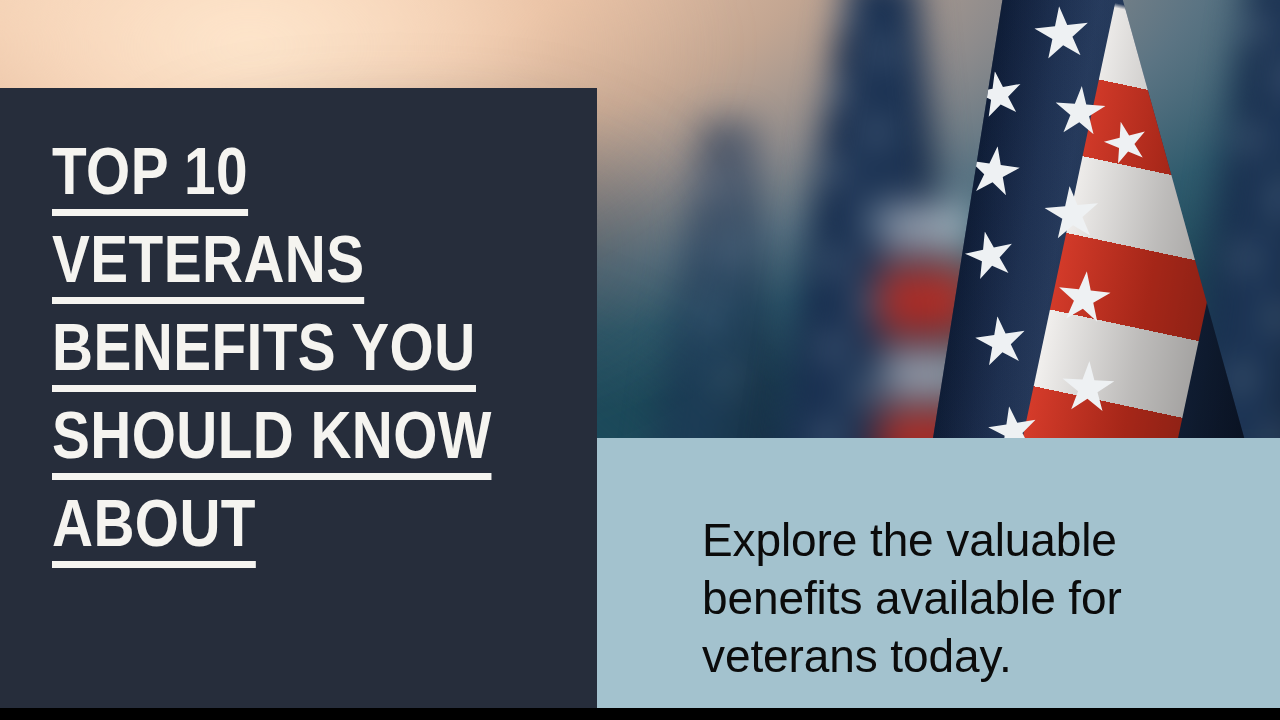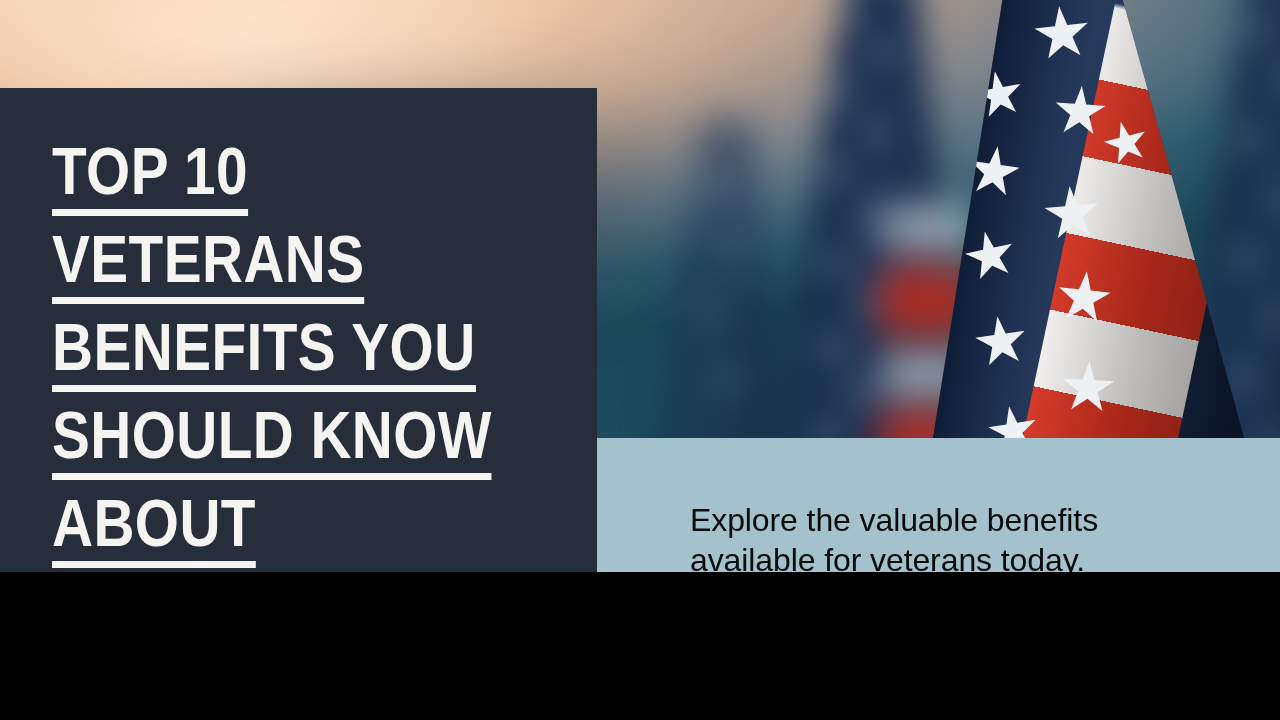--- a/index.html
+++ b/index.html
@@ -3,21 +3,21 @@
 <meta charset="utf-8">
 <style>
   html, body {
     margin: 0;
     padding: 0;
     background: #000;
   }
   #slide {
     position: relative;
     width: 1280px;
-    height: 572px;
+    height: 708px;
     overflow: hidden;
     font-family: "Liberation Sans", sans-serif;
   }
 
   
   .photo {
     position: absolute;
     inset: 0;
     overflow: hidden;
   }
@@ -190,24 +190,24 @@
     top: 438px;
     width: 683px;
     height: 282px;
     background: #a3c2ce;
   }
   .sub-text {
     position: absolute;
     left: 93px;
     top: 62px;
     width: 470px;
-    margin: 0;
+    margin: 12px;
     color: #0b0b0b;
     font-family: "Liberation Sans", sans-serif;
-    font-size: 32px;
+    font-size: 46px;
     font-weight: 400;
     line-height: 1.26;
     letter-spacing: -0.1px;
   }
 </style>
 </head>
 <body>
 
 <div id="slide">
 

